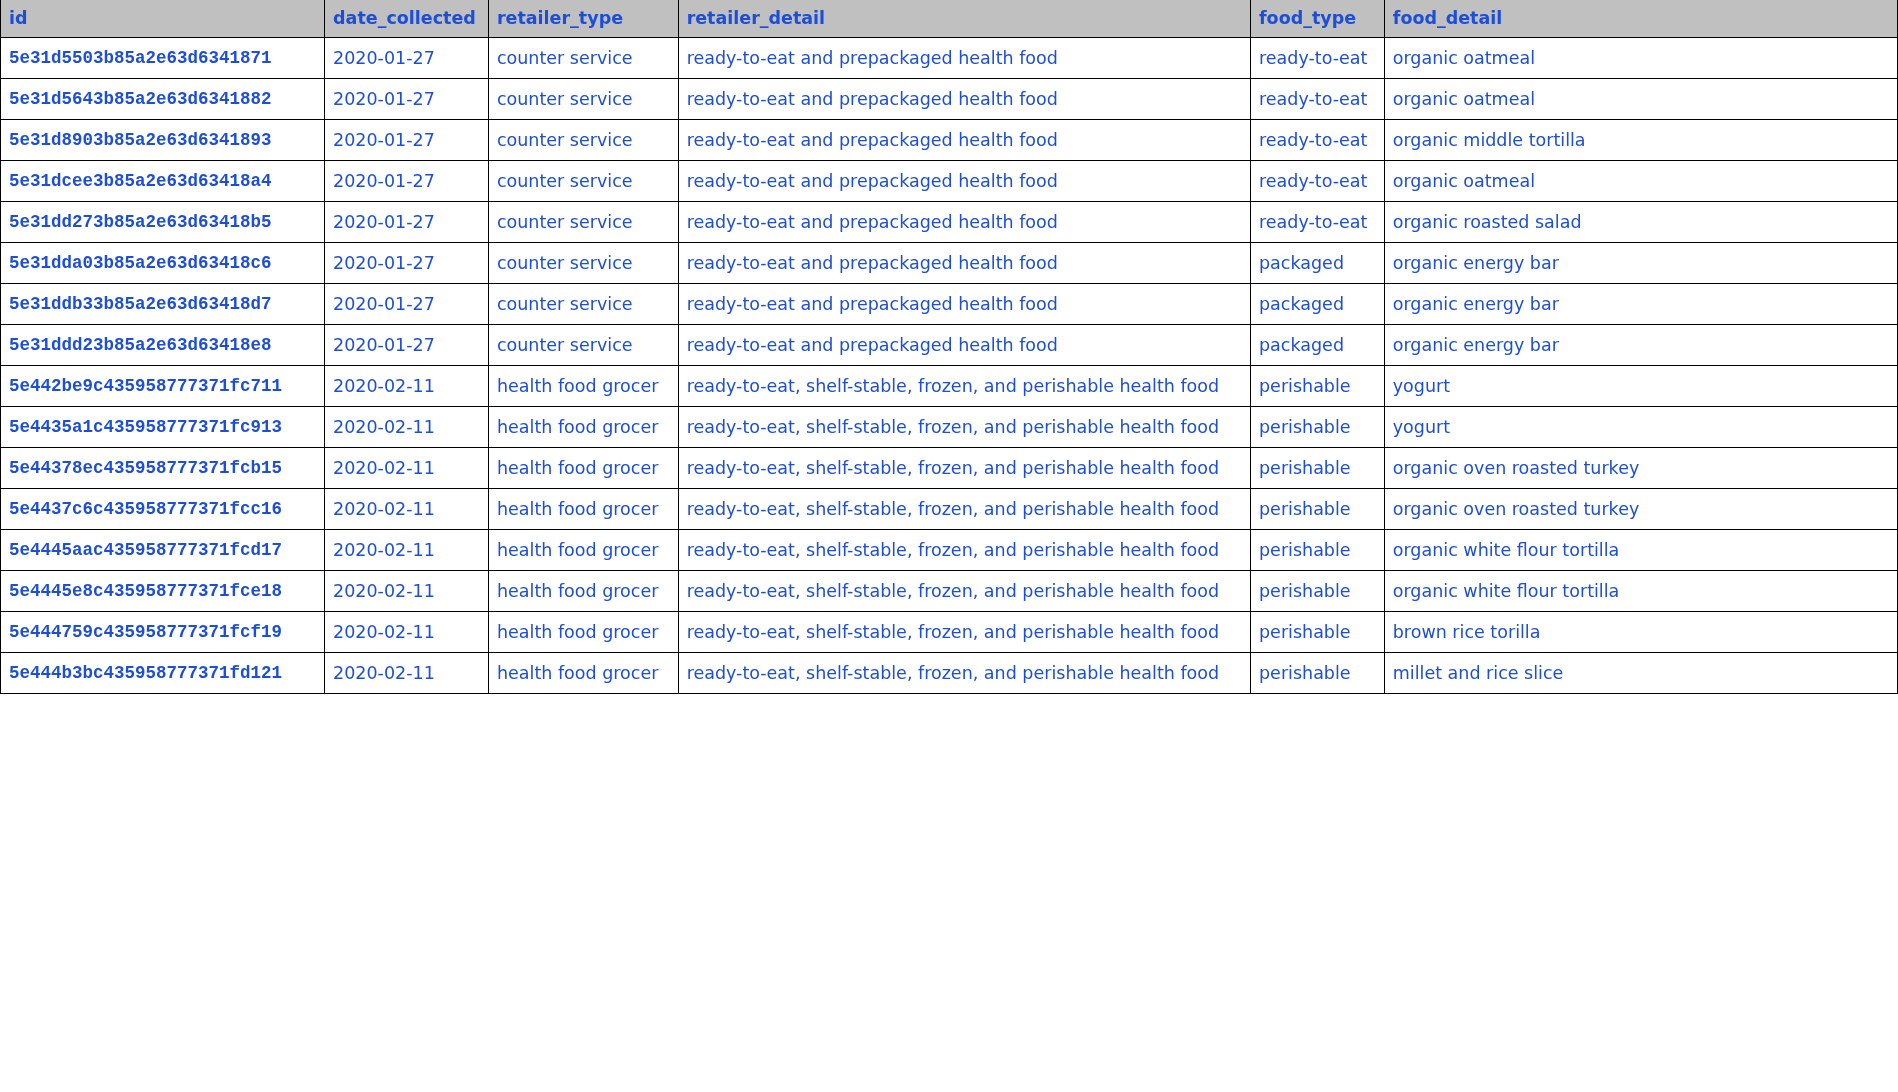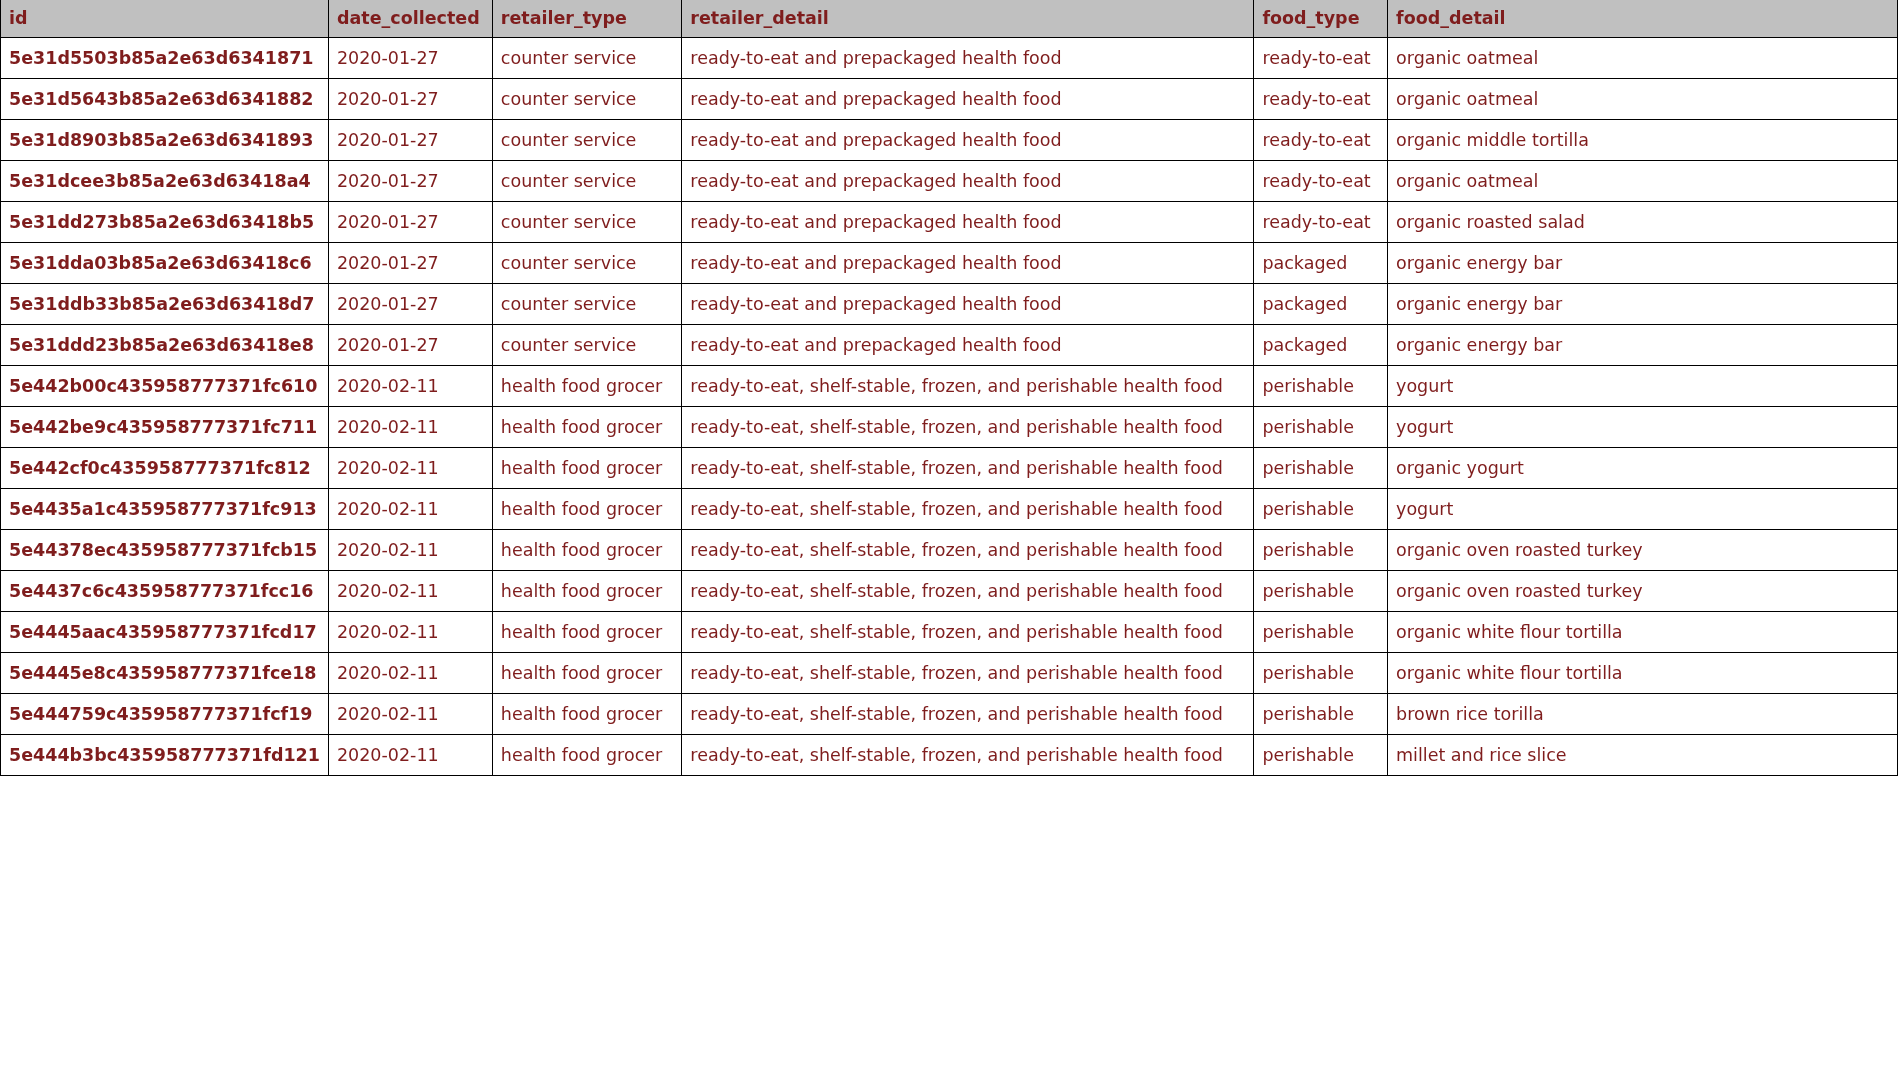--- a/index.html
+++ b/index.html
@@ -10,21 +10,21 @@
   }
   body {
     width: 1898px;
     height: 1092px;
     overflow: hidden;
   }
   table.data-table {
     border-collapse: collapse;
     table-layout: fixed;
     font-size: 17.5px;
-    color: #7f1d1d;
+    color: #1d4ed8;
   }
   table.data-table th,
   table.data-table td {
     border: 1px solid #000000;
     padding: 0 8px;
     height: 41px;
     vertical-align: middle;
     white-space: nowrap;
     overflow: hidden;
     text-overflow: clip;
@@ -36,20 +36,21 @@
     text-align: left;
     height: 37px;
     border-top: none;
   }
   table.data-table tbody td {
     background: #ffffff;
     text-align: left;
   }
   table.data-table tbody td.col-id {
     font-weight: bold;
+    font-family: Liberation Mono, monospace;
   }
   
   col.c-id          { width: 325px; }
   col.c-date        { width: 164px; }
   col.c-rtype       { width: 190px; }
   col.c-rdetail     { width: 573px; }
   col.c-ftype       { width: 134px; }
   col.c-fdetail     { width: 520px; }
   .table-wrap {
     position: absolute;
@@ -142,42 +143,26 @@
         </tr>
         <tr>
           <td class="col-id">5e31ddd23b85a2e63d63418e8</td>
           <td class="col-date_collected">2020-01-27</td>
           <td class="col-retailer_type">counter service</td>
           <td class="col-retailer_detail">ready-to-eat and prepackaged health food</td>
           <td class="col-food_type">packaged</td>
           <td class="col-food_detail">organic energy bar</td>
         </tr>
         <tr>
-          <td class="col-id">5e442b00c435958777371fc610</td>
+          <td class="col-id">5e442be9c435958777371fc711</td>
           <td class="col-date_collected">2020-02-11</td>
           <td class="col-retailer_type">health food grocer</td>
           <td class="col-retailer_detail">ready-to-eat, shelf-stable, frozen, and perishable health food</td>
           <td class="col-food_type">perishable</td>
           <td class="col-food_detail">yogurt</td>
-        </tr>
-        <tr>
-          <td class="col-id">5e442be9c435958777371fc711</td>
-          <td class="col-date_collected">2020-02-11</td>
-          <td class="col-retailer_type">health food grocer</td>
-          <td class="col-retailer_detail">ready-to-eat, shelf-stable, frozen, and perishable health food</td>
-          <td class="col-food_type">perishable</td>
-          <td class="col-food_detail">yogurt</td>
-        </tr>
-        <tr>
-          <td class="col-id">5e442cf0c435958777371fc812</td>
-          <td class="col-date_collected">2020-02-11</td>
-          <td class="col-retailer_type">health food grocer</td>
-          <td class="col-retailer_detail">ready-to-eat, shelf-stable, frozen, and perishable health food</td>
-          <td class="col-food_type">perishable</td>
-          <td class="col-food_detail">organic yogurt</td>
         </tr>
         <tr>
           <td class="col-id">5e4435a1c435958777371fc913</td>
           <td class="col-date_collected">2020-02-11</td>
           <td class="col-retailer_type">health food grocer</td>
           <td class="col-retailer_detail">ready-to-eat, shelf-stable, frozen, and perishable health food</td>
           <td class="col-food_type">perishable</td>
           <td class="col-food_detail">yogurt</td>
         </tr>
         <tr>

